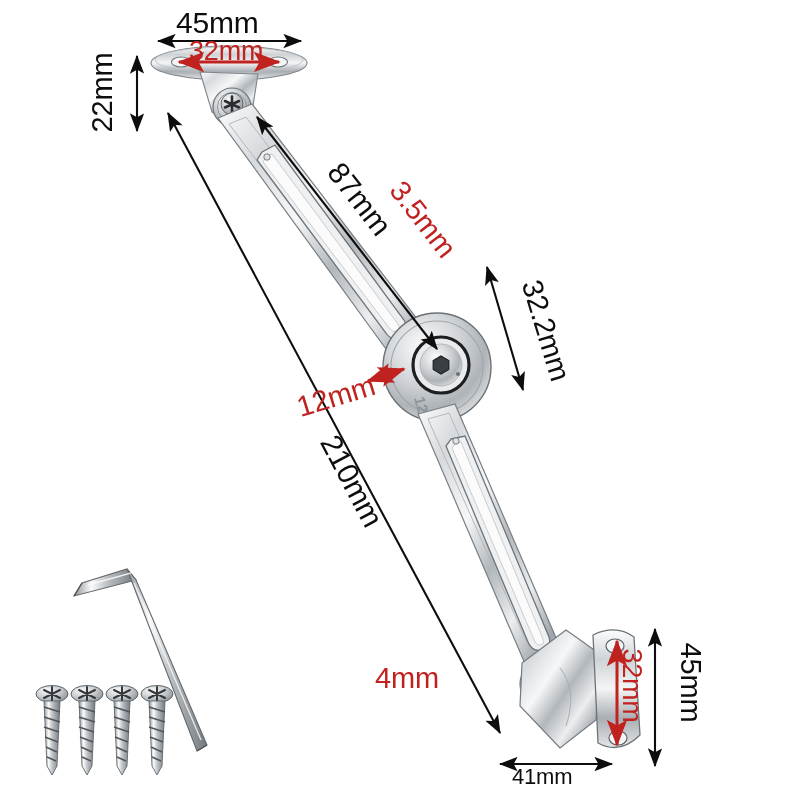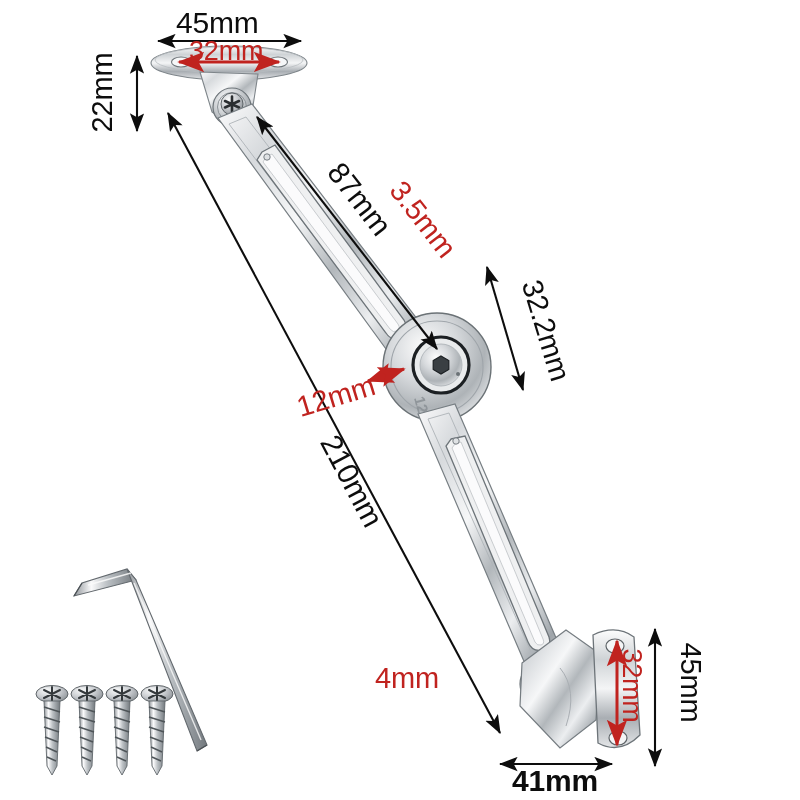--- a/index.html
+++ b/index.html
@@ -227,15 +227,15 @@
   <div class="dim-label dim-red" style="left:296px; top:382px; font-size:29px; transform:rotate(-17deg); transform-origin:center;">12mm</div>
 
   <div class="dim-label dim-black" style="left:302px; top:466px; font-size:30px; transform:rotate(62deg); transform-origin:center;">210mm</div>
 
   <div class="dim-label dim-red" style="left:375px; top:664px; font-size:29px;text-align:right;">4mm</div>
 
   <div class="dim-label dim-red" style="left:594px; top:672px; font-size:27px; transform:rotate(90deg); transform-origin:center;">32mm</div>
 
   <div class="dim-label dim-black" style="left:651px; top:668px; font-size:29px; transform:rotate(90deg); transform-origin:center;">45mm</div>
 
-  <div class="dim-label dim-black" style="left:512px; top:766px; font-size:30px;font-weight:bold;">41mm</div>
+  <div class="dim-label dim-black" style="left:512px; top:766px; font-size:22px;">41mm</div>
 
 </div>
 
 </body></html>

